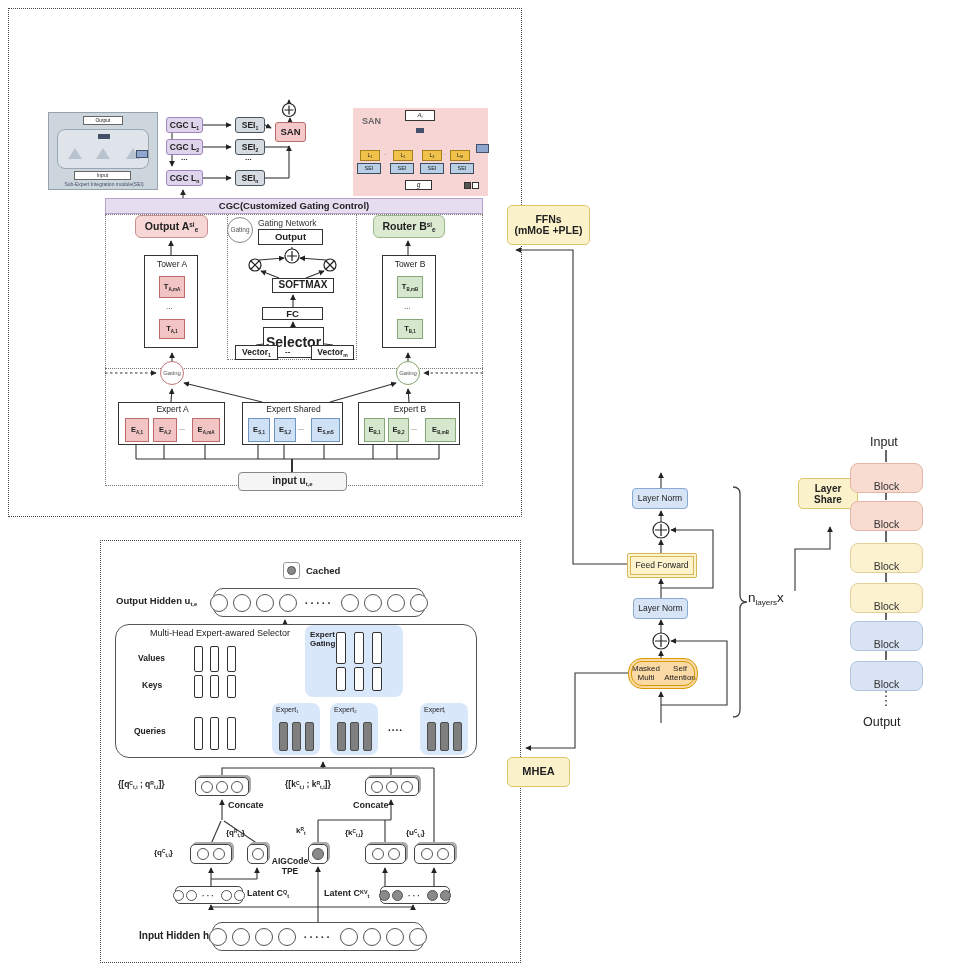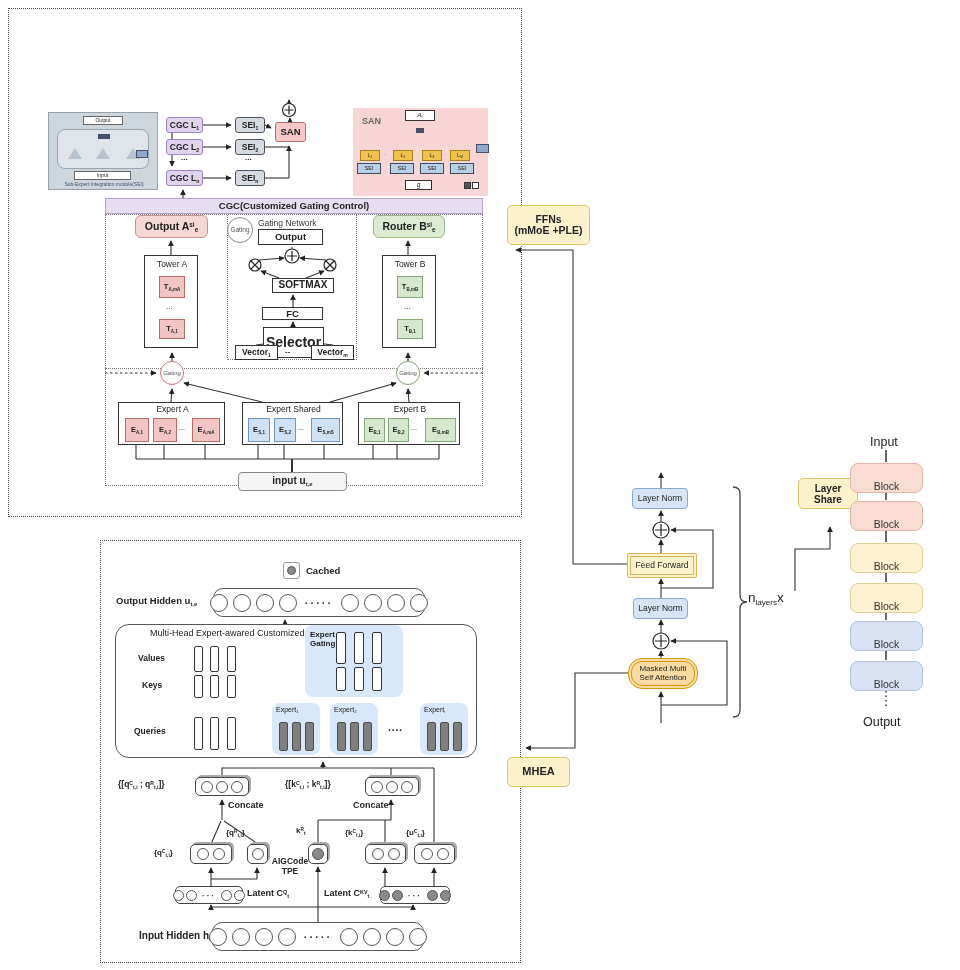--- a/index.html
+++ b/index.html
@@ -414,21 +414,21 @@
 
   <div class="bx" style="left:632px;top:488px;width:56px;height:21px;font-size:8.5px;background:#d6e4f5;border:1px solid #88a9d2;border-radius:4px">
       <span>Layer Norm</span>
     </div>
   <div class="bx dbl" style="left:627px;top:553px;width:70px;height:25px;font-size:8.5px;background:#fdf3cd;border:1px solid #d6b656;outline-color:#d6b656;border-radius:2px">
       <span>Feed Forward</span>
     </div>
   <div class="bx" style="left:633px;top:598px;width:55px;height:21px;font-size:8.5px;background:#d6e4f5;border:1px solid #88a9d2;border-radius:4px">
       <span>Layer Norm</span>
     </div>
-  <div class="bx dbl" style="left:628px;top:658px;width:70px;height:31px;font-size:8px;background:#fbd9a4;border:1px solid #d79b00;outline-color:#d79b00;border-radius:14px;flex-direction:column">
+  <div class="bx dbl" style="left:628px;top:658px;width:70px;height:31px;font-size:8px;background:#fbd9a4;border:1px solid #d79b00;outline-color:#d79b00;border-radius:14px;flex-direction:row">
     <span>Masked Multi</span>
     <span>Self Attention</span>
   </div>
   <div class="lbl" style="left:748px;top:591px;font-size:13.5px"><span><span>n</span><sub>layers</sub><span>x</span></span></div>
 
   <div class="bx b yellow" style="left:798px;top:478px;width:60px;height:31px;font-size:10px;flex-direction:column;line-height:1.1">
     <span>Layer</span>
     <span>Share</span>
   </div>
   <div class="lbl" style="left:870px;top:436px;font-size:12.5px"><span>Input</span></div>
@@ -464,21 +464,21 @@
       <span class="circ"></span>
       <span class="circ"></span>
     <span class="rdots">·····</span>
     <span class="circ"></span>
       <span class="circ"></span>
       <span class="circ"></span>
       <span class="circ"></span>
   </div>
 
   <div class="abs" style="left:115px;top:624px;width:362px;height:134px;border:1.4px solid #555;border-radius:14px;background:#fff"></div>
-  <div class="lbl" style="left:150px;top:629px;font-size:9px"><span>Multi-Head Expert-awared Customized</span></div>
+  <div class="lbl" style="left:150px;top:629px;font-size:9px"><span>Multi-Head Expert-awared Selector</span></div>
   <div class="lbl b" style="left:138px;top:654px;font-size:8.5px"><span>Values</span></div>
   <div class="lbl b" style="left:142px;top:681px;font-size:8.5px"><span>Keys</span></div>
   <div class="lbl b" style="left:134px;top:727px;font-size:8.5px"><span>Queries</span></div>
 
   <div class="vbar" style="left:194px;top:646px;height:26px"></div>
   <div class="vbar" style="left:210px;top:646px;height:26px"></div>
   <div class="vbar" style="left:227px;top:646px;height:26px"></div>
   <div class="vbar" style="left:194px;top:675px;height:23px"></div>
   <div class="vbar" style="left:210px;top:675px;height:23px"></div>
   <div class="vbar" style="left:227px;top:675px;height:23px"></div>

